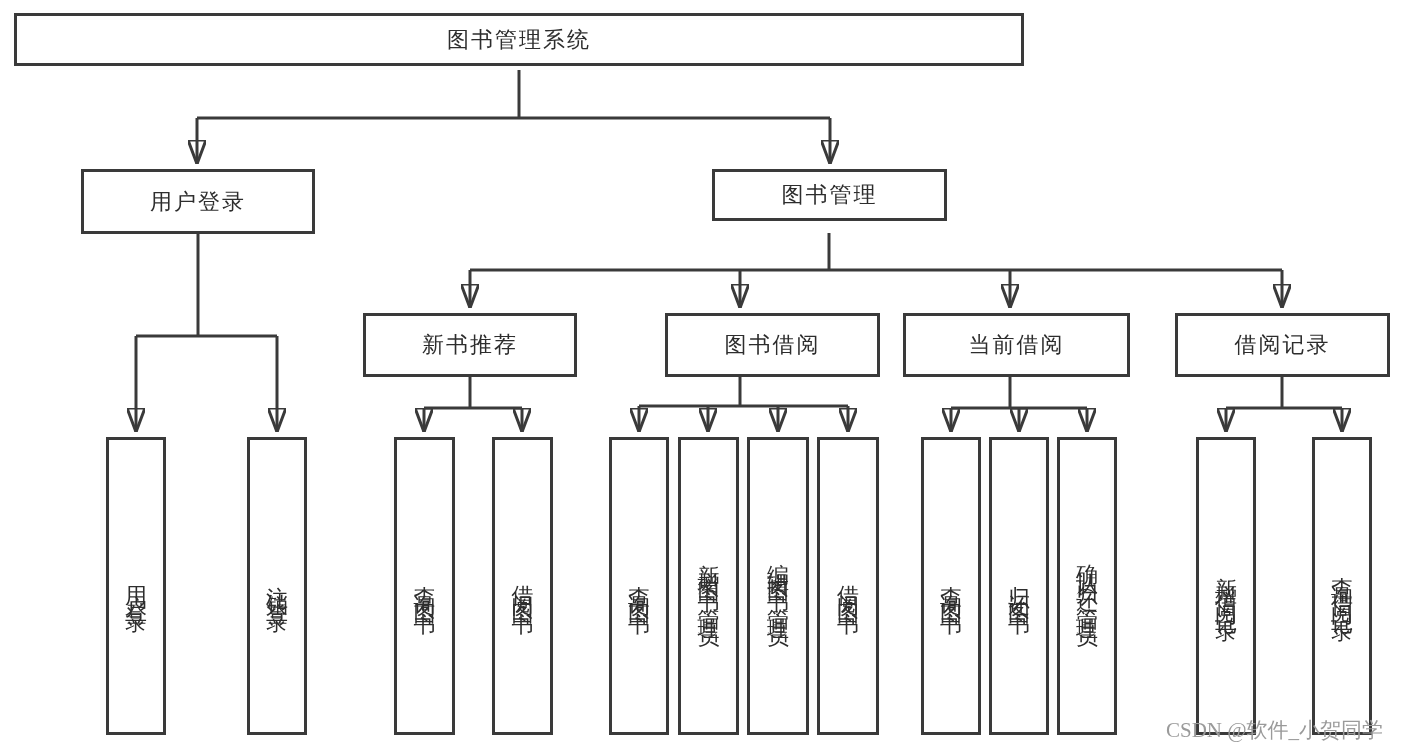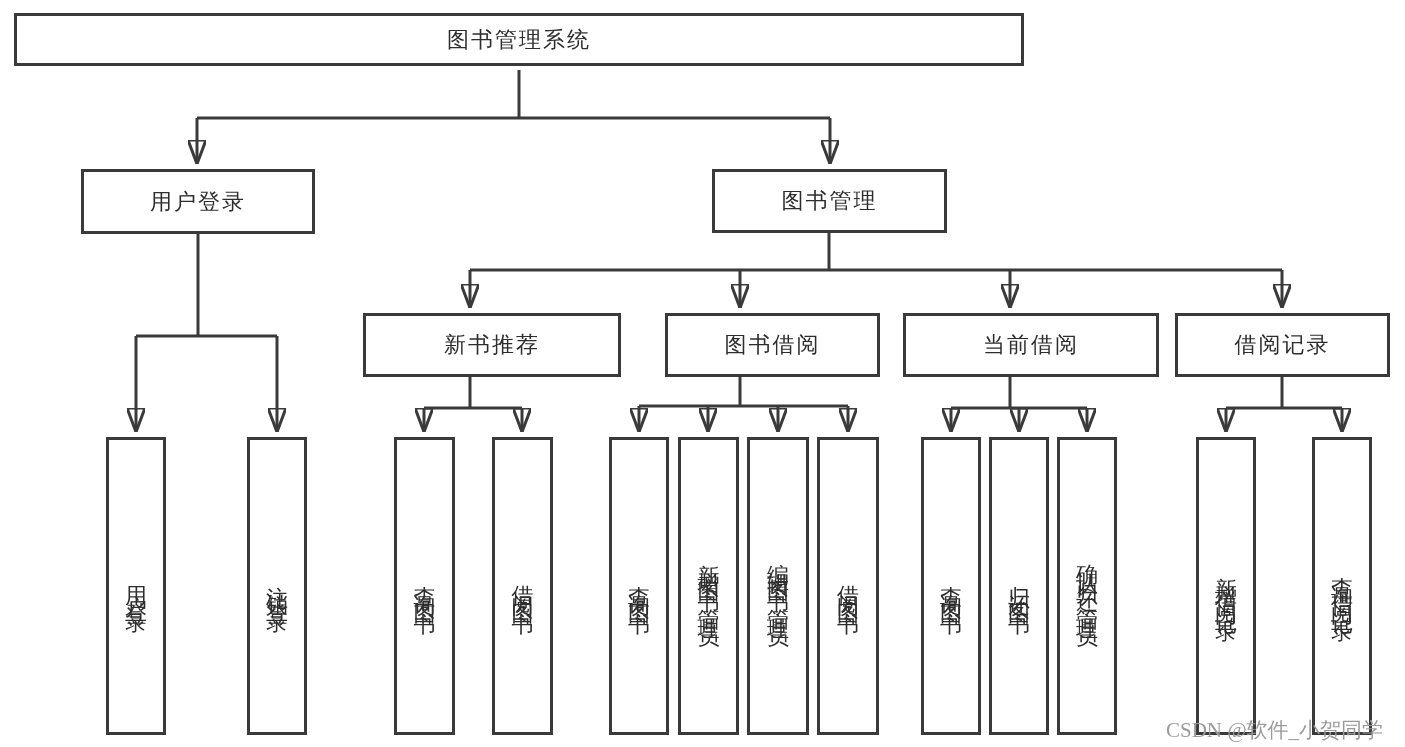--- a/index.html
+++ b/index.html
@@ -126,31 +126,31 @@
     </g>
   </svg>
 
   <div class="box" style="left:14px; top:13px; width:1010px; height:53px;">
     <span class="h-label">图书管理系统</span>
   </div>
 
   <div class="box" style="left:81px; top:169px; width:234px; height:65px;">
     <span class="h-label">用户登录</span>
   </div>
-  <div class="box" style="left:712px; top:169px; width:235px; height:64px;">
+  <div class="box" style="left:712px; top:169px; width:235px; height:52px;">
     <span class="h-label">图书管理</span>
   </div>
 
-  <div class="box" style="left:363px; top:313px; width:258px; height:64px;">
+  <div class="box" style="left:363px; top:313px; width:214px; height:64px;">
     <span class="h-label">新书推荐</span>
   </div>
   <div class="box" style="left:633px; top:313px; width:215px; height:64px;margin-left:32px;">
     <span class="h-label">图书借阅</span>
   </div>
-  <div class="box" style="left:903px; top:313px; width:256px; height:64px;">
+  <div class="box" style="left:903px; top:313px; width:227px; height:64px;">
     <span class="h-label">当前借阅</span>
   </div>
   <div class="box" style="left:1175px; top:313px; width:215px; height:64px;">
     <span class="h-label">借阅记录</span>
   </div>
 
   <div class="box leaf" style="left:106px; top:437px; width:60px; height:298px;">
     <span class="vtxt">用户登录</span>
   </div>
   <div class="box leaf" style="left:247px; top:437px; width:60px; height:298px;">

